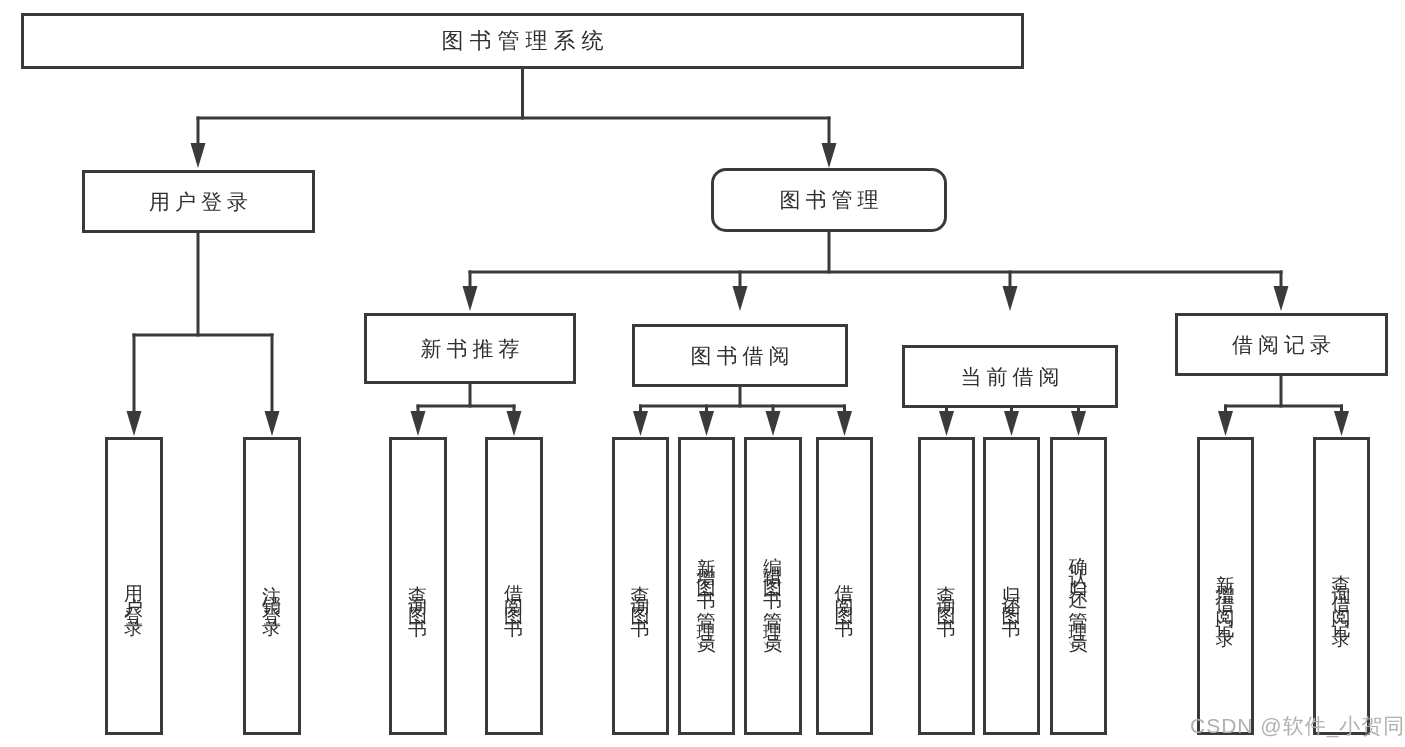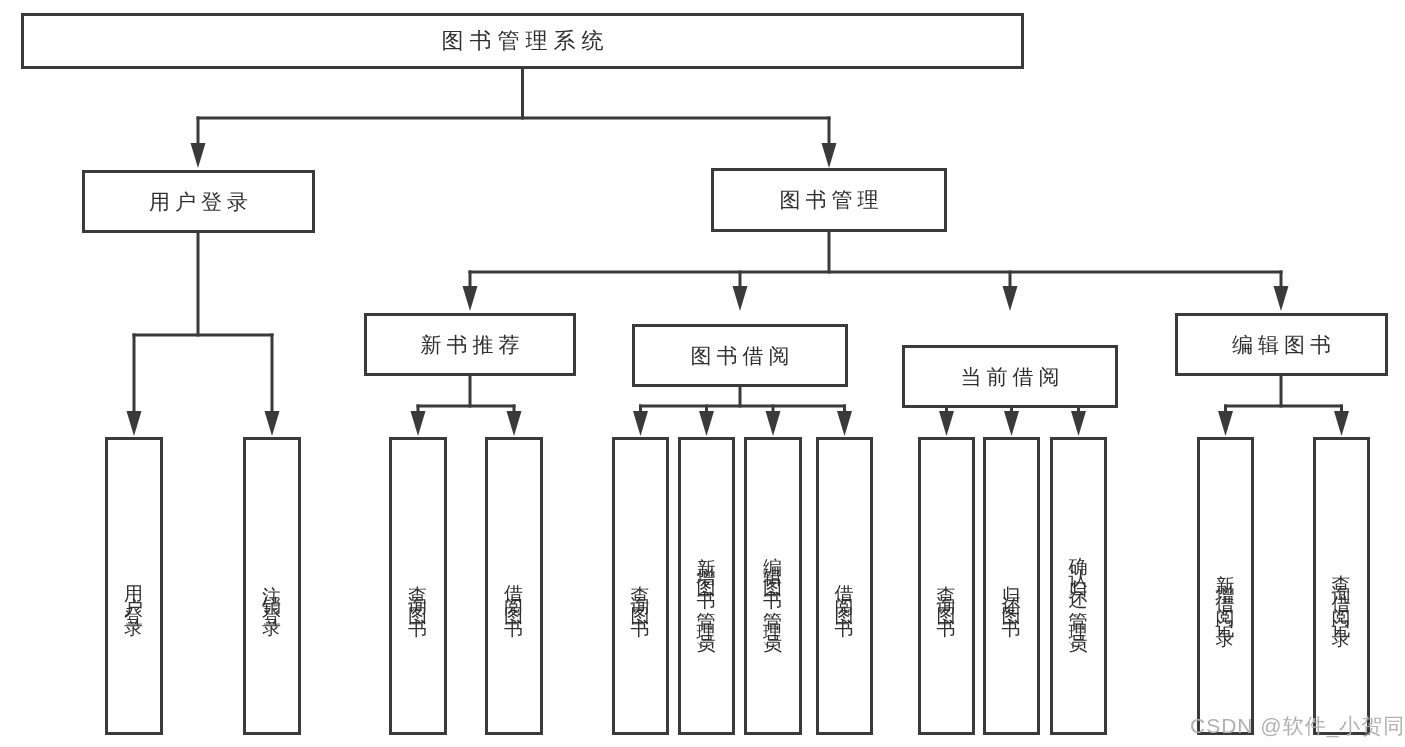--- a/index.html
+++ b/index.html
@@ -159,35 +159,35 @@
     </g>
   </svg>
 
   <div class="box h root" style="left:21px;top:13px;width:1003px;height:56px;">
     <span>图书管理系统</span>
   </div>
 
   <div class="box h" style="left:82px;top:170px;width:233px;height:63px;">
     <span>用户登录</span>
   </div>
-  <div class="box h" style="left:711px;top:168px;width:236px;height:64px;">
+  <div class="box h" style="left:711px;top:168px;width:236px;height:64px;border-radius:15px;">
     <span>图书管理</span>
   </div>
 
-  <div class="box h" style="left:364px;top:313px;width:212px;height:63px;">
+  <div class="box h" style="left:364px;top:313px;width:212px;height:71px;">
     <span>新书推荐</span>
   </div>
   <div class="box h" style="left:632px;top:313px;width:216px;height:63px;margin-top:11px;">
     <span>图书借阅</span>
   </div>
   <div class="box h" style="left:902px;top:313px;width:216px;height:63px;margin-top:32px;">
     <span>当前借阅</span>
   </div>
   <div class="box h" style="left:1175px;top:313px;width:213px;height:63px;">
-    <span>编辑图书</span>
+    <span>借阅记录</span>
   </div>
 
   <div class="box v" style="left:105px;top:437px;width:58px;height:298px;">
     <span>用户登录</span>
   </div>
   <div class="box v" style="left:243px;top:437px;width:58px;height:298px;">
     <span>注销登录</span>
   </div>
 
   <div class="box v" style="left:389px;top:437px;width:58px;height:298px;">

